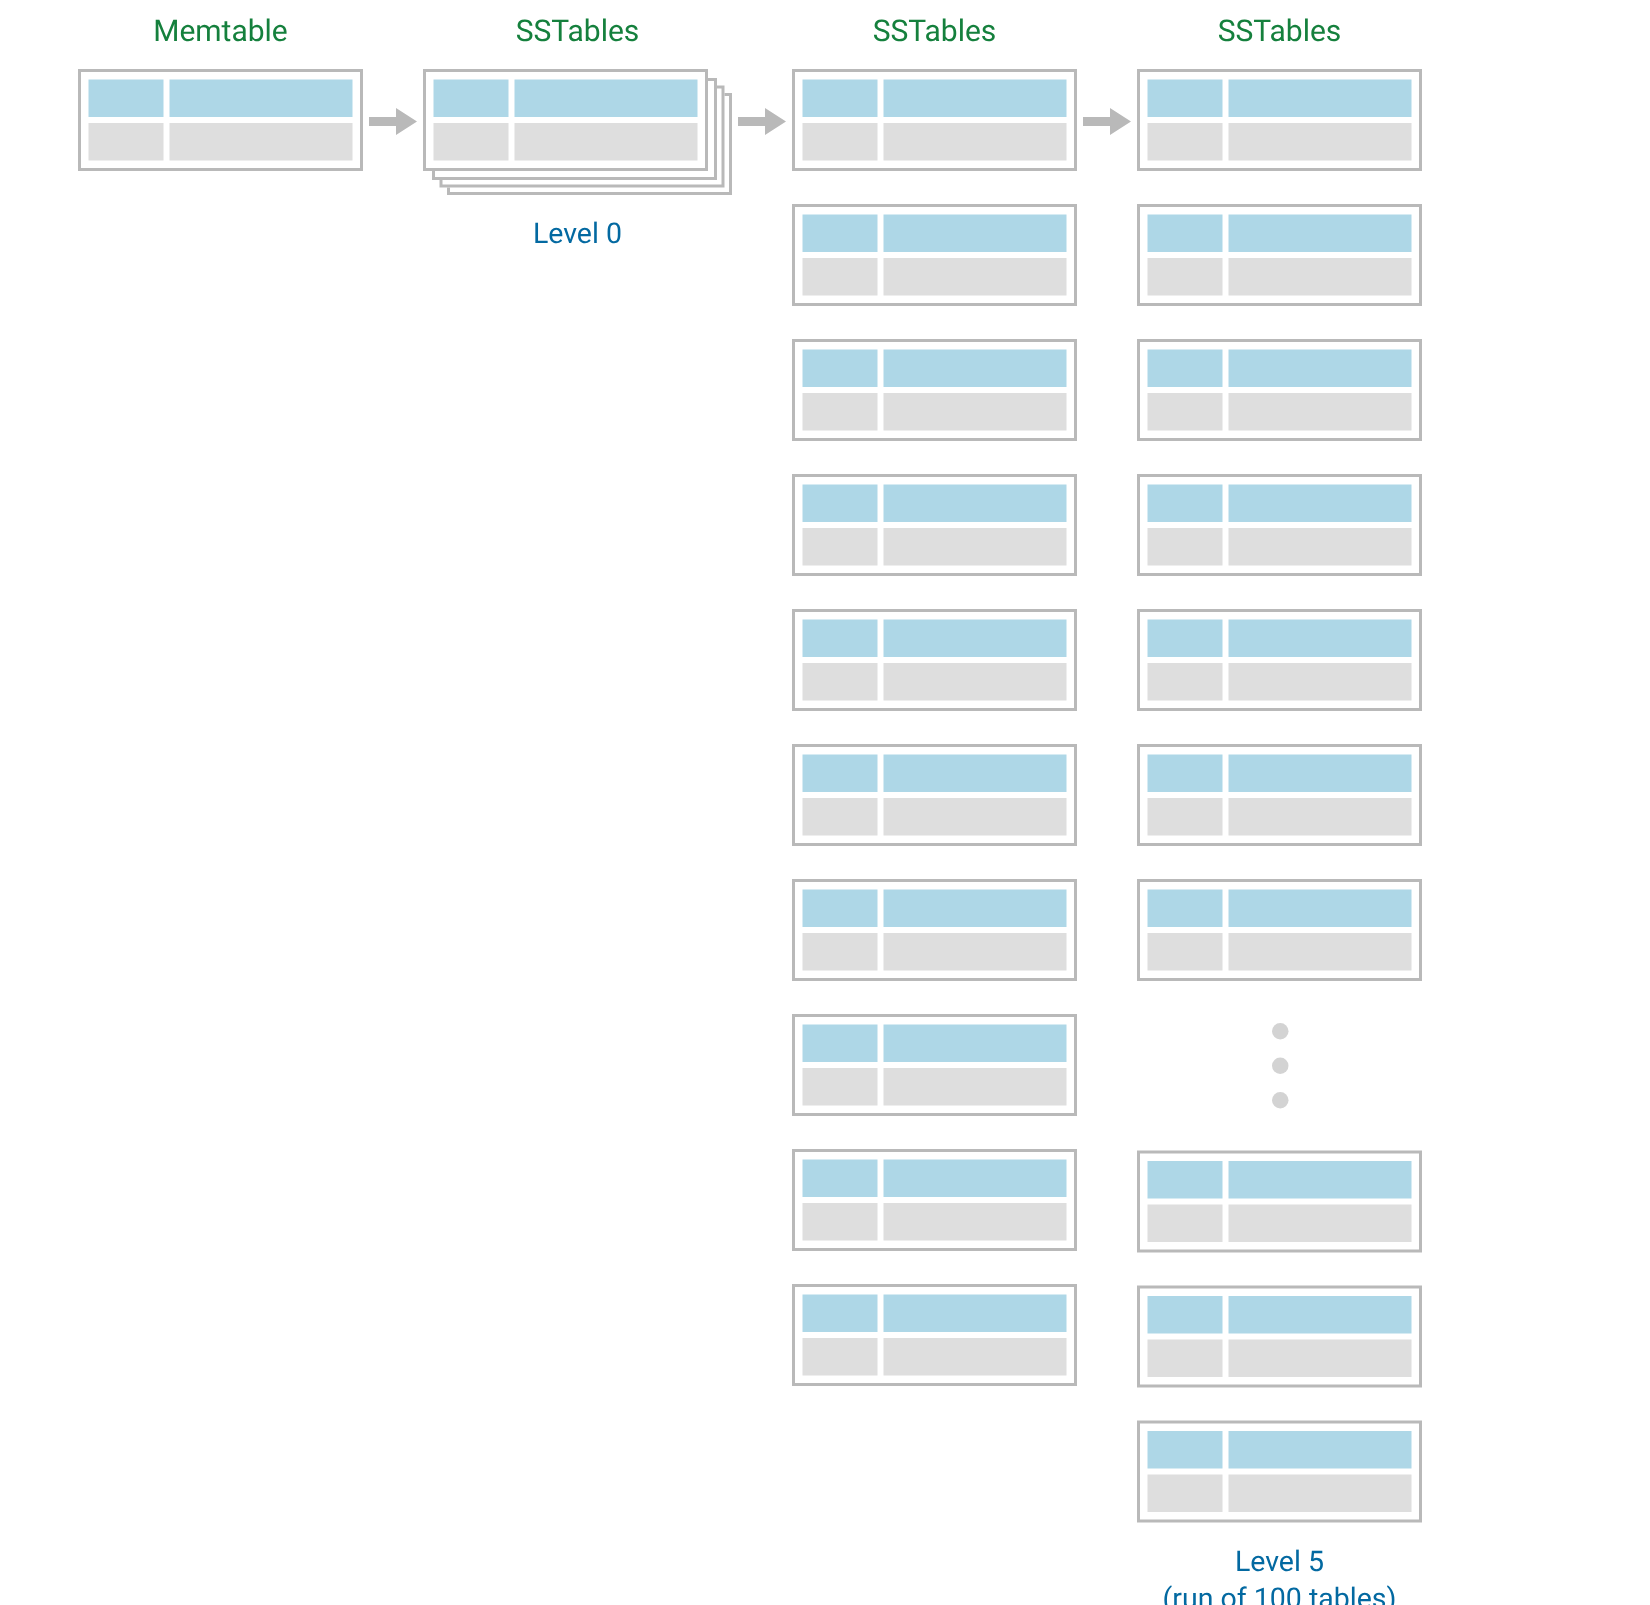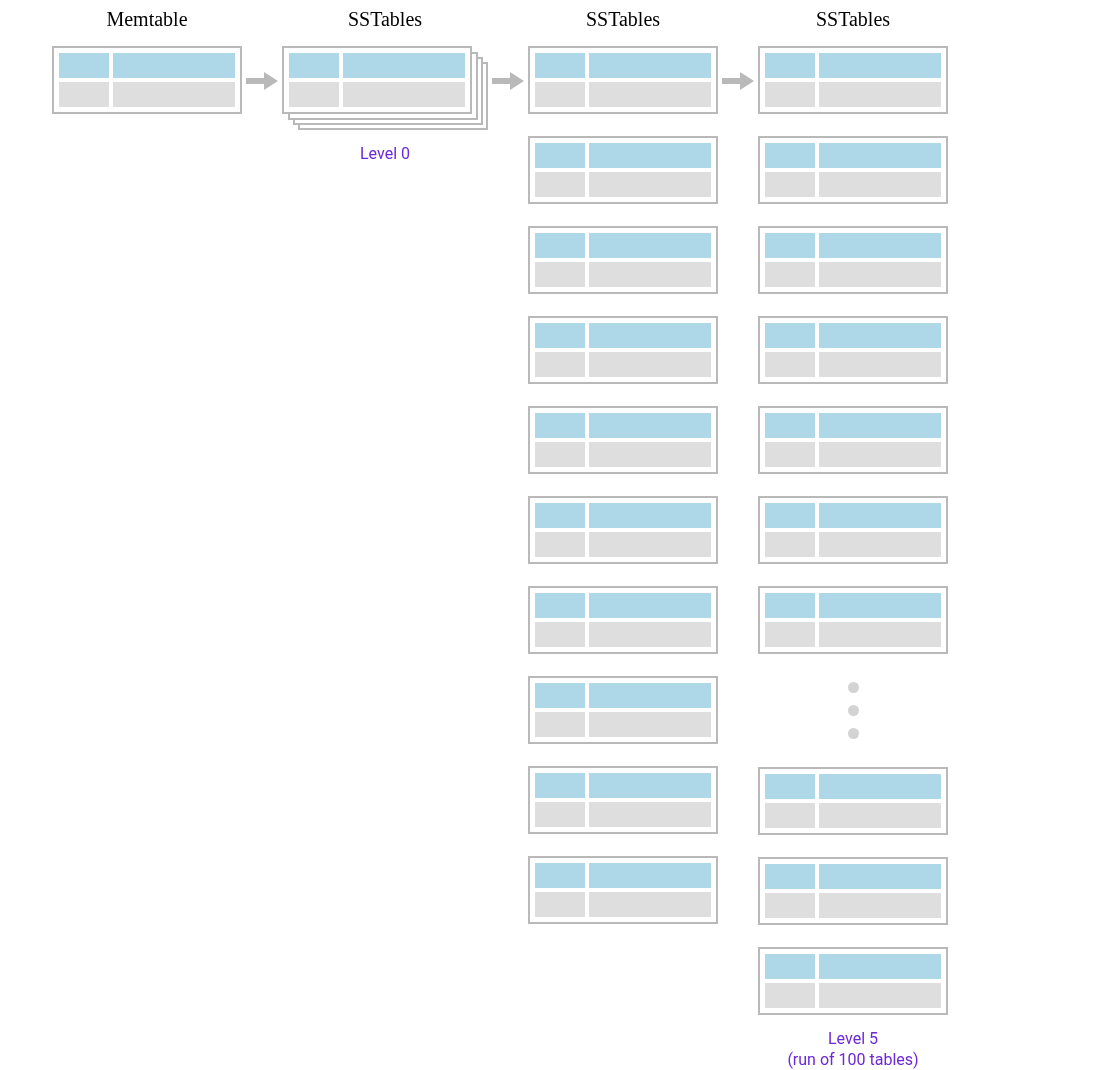--- a/index.html
+++ b/index.html
@@ -19,24 +19,23 @@
     display: flex;
     align-items: flex-start;
   }
   .col {
     display: flex;
     flex-direction: column;
     align-items: center;
   }
   .header {
     font-size: 20px;
-    color: #000000;
+    color: #15803d;
     margin-bottom: 14px;
     height: 24px;
-    font-family: Liberation Serif, serif;
   }
   .header.blank { visibility: hidden; }
 
   
   .sstable {
     width: 190px;
     height: 68px;
     border: 2px solid #b9b9b9;
     background: #fff;
     padding: 5px;
@@ -59,22 +58,22 @@
   .stack .sstable { position: absolute; }
   .stack .s4 { top: 16px; left: 16px; z-index: 1; }
   .stack .s3 { top: 11px; left: 11px; z-index: 2; }
   .stack .s2 { top: 6px;  left: 6px;  z-index: 3; }
   .stack .s1 { top: 0;    left: 0;    z-index: 4; }
 
   .vlist { display: flex; flex-direction: column; gap: 22px; }
 
   .caption {
     text-align: center;
-    font-size: 16px;
-    color: #6d28d9;
+    font-size: 19px;
+    color: #0369a1;
     line-height: 1.3;
     margin-top: 14px;
   }
 
   .arrow-slot {
     width: 40px;
     display: flex;
     flex-direction: column;
     align-items: center;
   }

